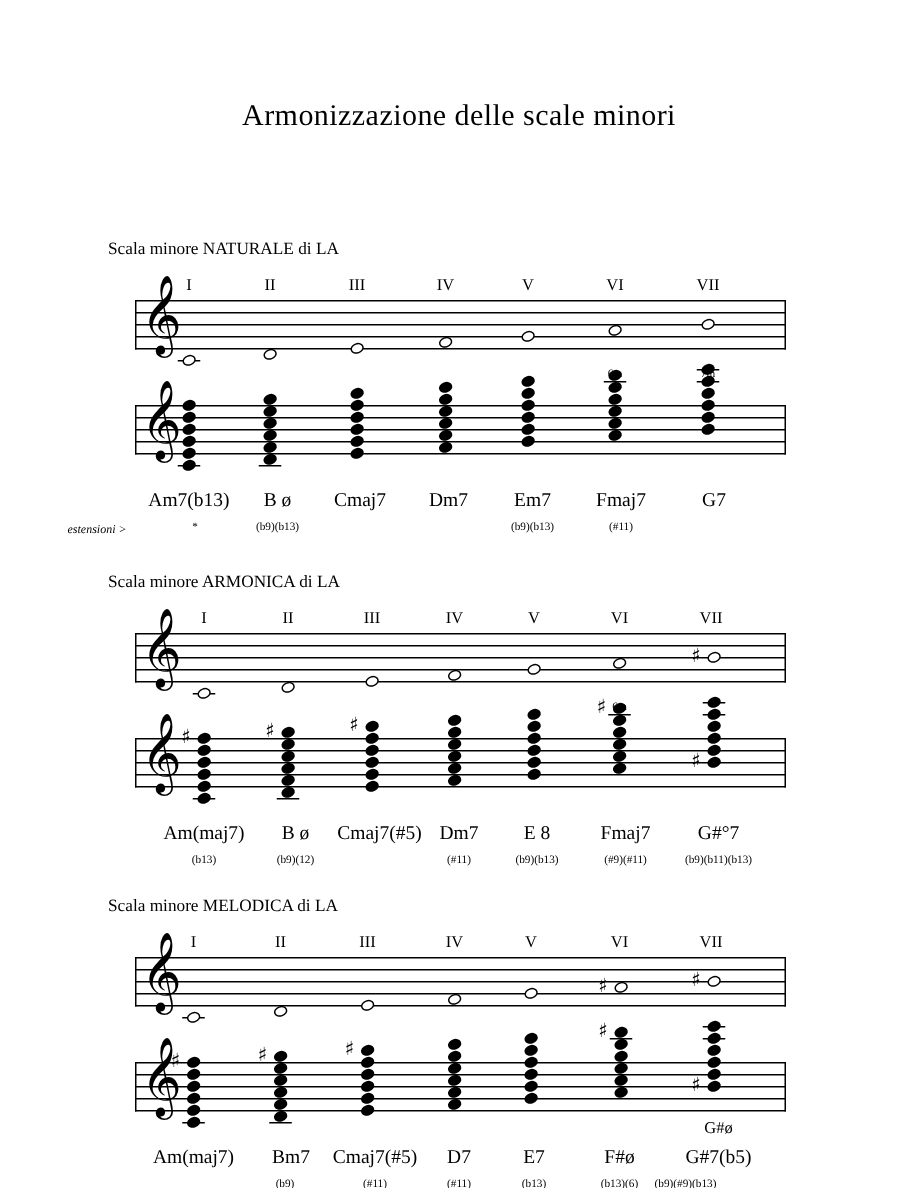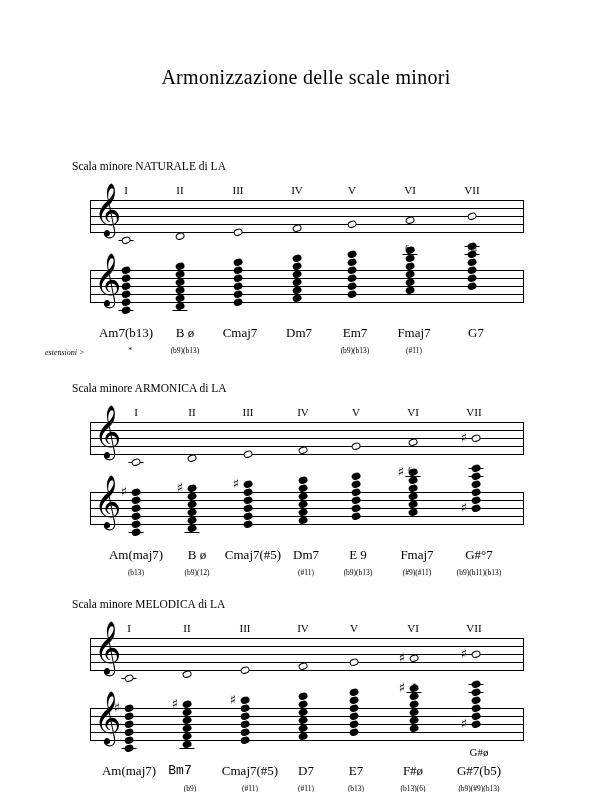--- a/index.html
+++ b/index.html
@@ -441,21 +441,21 @@
           <div class="acc" style="left:374px; top:16px;">♯</div>
         </div>
       </div>
     </div>
 
     <div class="chords" style="top:165px;">
       <span class="chord" style="left:46px;">Am(maj7)</span>
       <span class="chord" style="left:107px;">B ø</span>
       <span class="chord" style="left:163px;">Cmaj7(#5)</span>
       <span class="chord" style="left:216px;">Dm7</span>
-      <span class="chord" style="left:268px;">E 9</span>
+      <span class="chord" style="left:268px;">E 8</span>
       <span class="chord" style="left:327px;">Fmaj7</span>
       <span class="chord" style="left:389px;">G#°7</span>
     </div>
 
     <div class="exts" style="top:186px;">
       <span class="ext" style="left:46px;">(b13)</span>
       <span class="ext" style="left:107px;">(b9)(12)</span>
       <span class="ext" style="left:163px;"></span>
       <span class="ext" style="left:216px;">(#11)</span>
       <span class="ext" style="left:268px;">(b9)(b13)</span>
@@ -582,32 +582,32 @@
         </div>
       </div>
     </div>
 
     <div class="chords" style="top:148px;">
       <span class="chord" style="left:389px; font-size:11px;">G#ø</span>
     </div>
 
     <div class="chords" style="top:165px;">
       <span class="chord" style="left:39px;">Am(maj7)</span>
-      <span class="chord" style="left:90px;font-family:Liberation Mono, monospace;">Bm7</span>
+      <span class="chord" style="left:104px;">Bm7</span>
       <span class="chord" style="left:160px;">Cmaj7(#5)</span>
       <span class="chord" style="left:216px;">D7</span>
       <span class="chord" style="left:266px;">E7</span>
       <span class="chord" style="left:323px;">F#ø</span>
       <span class="chord" style="left:389px;">G#7(b5)</span>
     </div>
 
     <div class="exts" style="top:186px;">
       <span class="ext" style="left:39px;"></span>
       <span class="ext" style="left:100px;">(b9)</span>
       <span class="ext" style="left:160px;">(#11)</span>
       <span class="ext" style="left:216px;">(#11)</span>
       <span class="ext" style="left:266px;">(b13)</span>
       <span class="ext" style="left:323px;">(b13)(6)</span>
-      <span class="ext" style="left:389px;">(b9)(#9)(b13)</span>
+      <span class="ext" style="left:367px;">(b9)(#9)(b13)</span>
     </div>
   </div>
 
 </div>
 
 </body></html>

